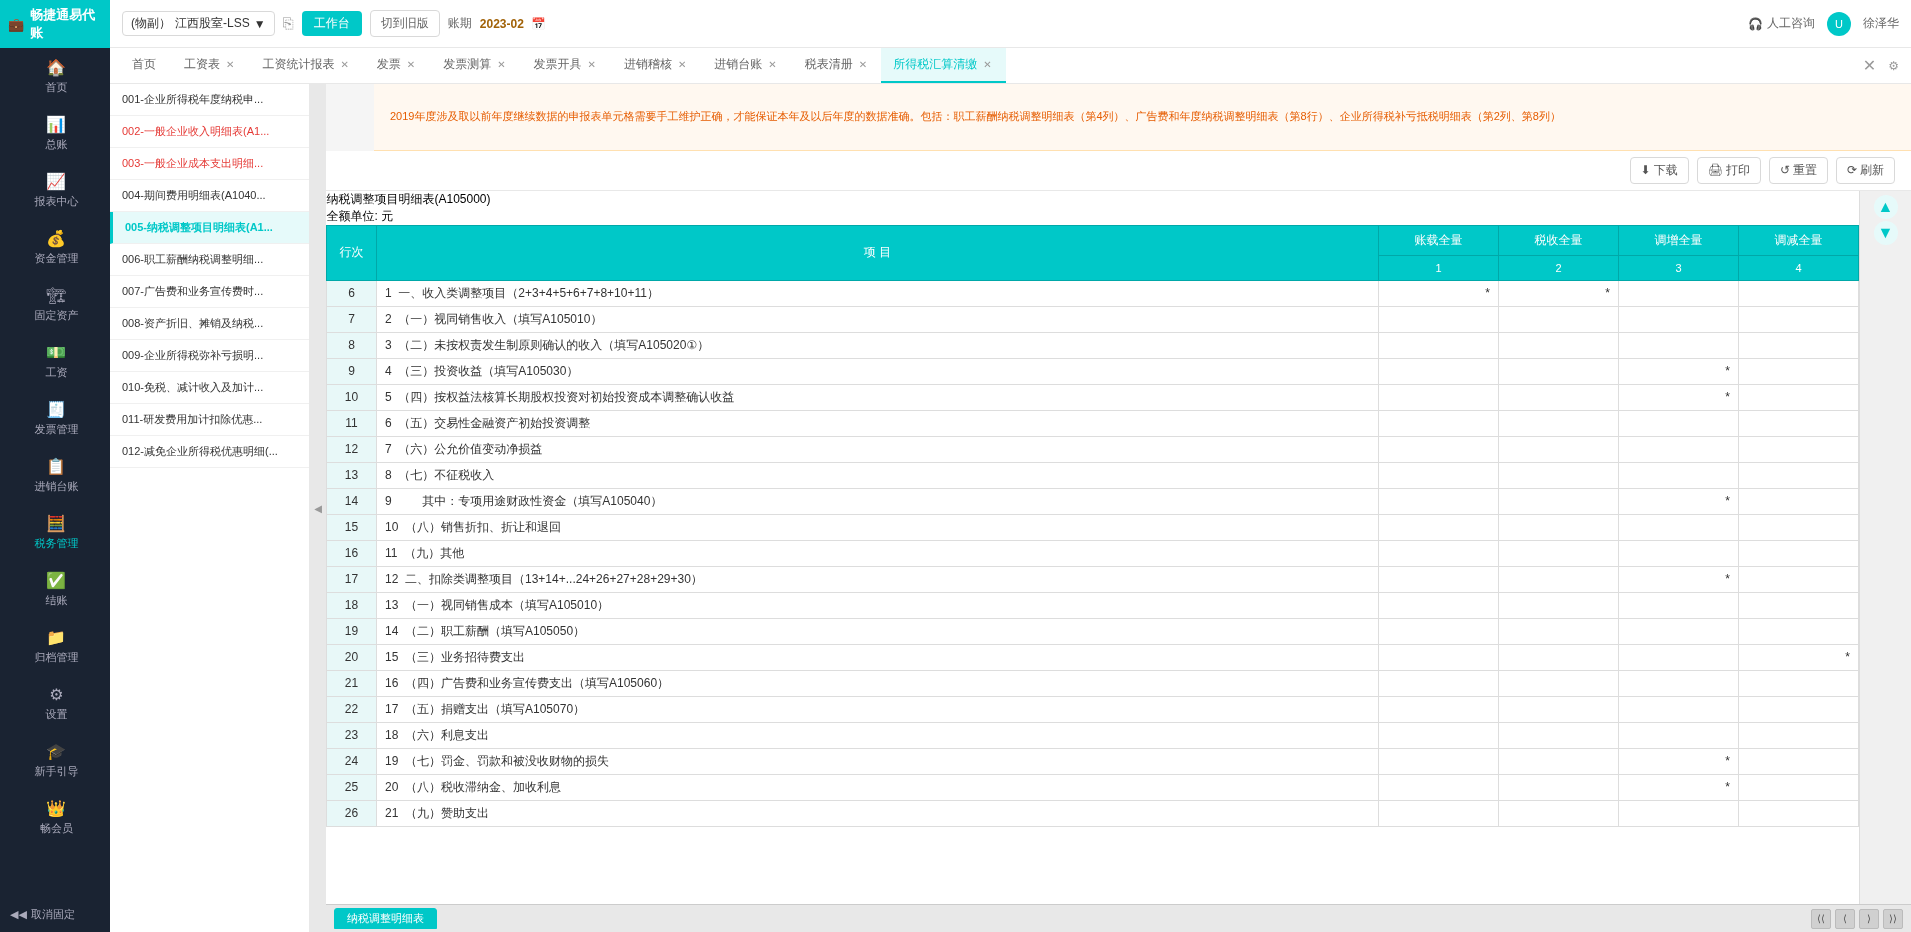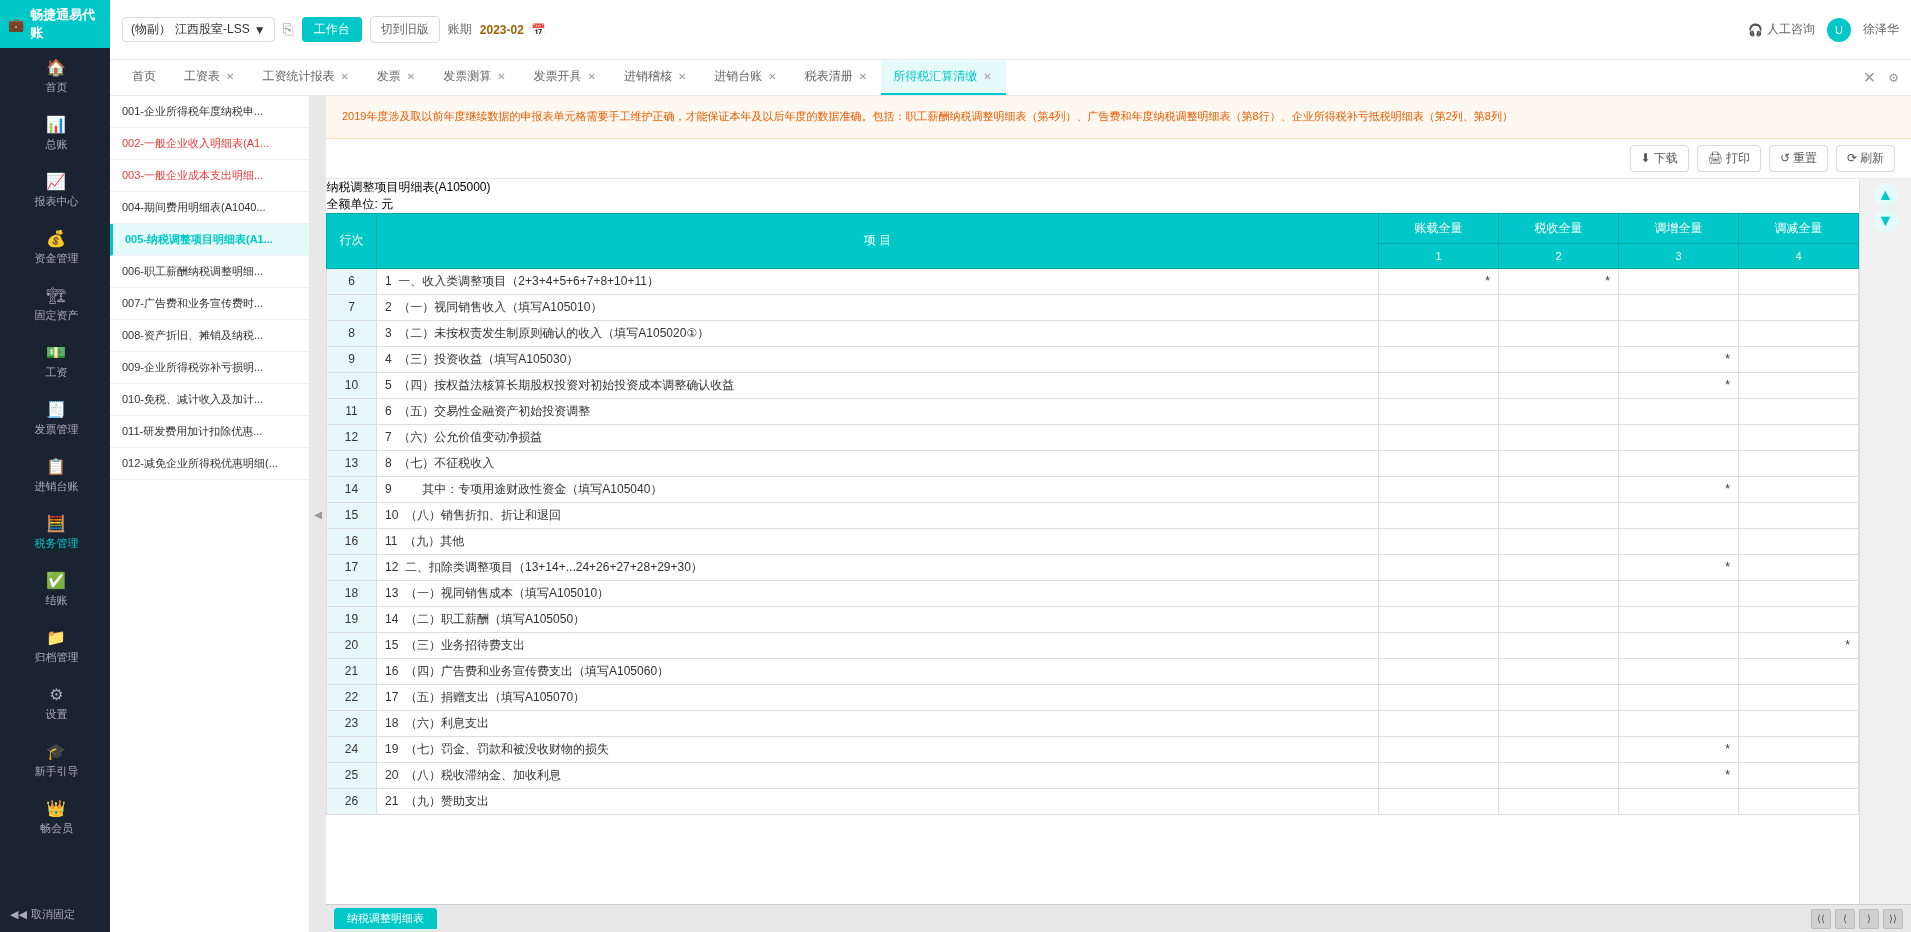--- a/index.html
+++ b/index.html
@@ -10,21 +10,21 @@
     .sidebar-logo { background: #00c8c8; padding: 12px 8px; display: flex; align-items: center; gap: 6px; font-size: 13px; font-weight: bold; color: #fff; height: 48px; }
     .sidebar-item { display: flex; flex-direction: column; align-items: center; padding: 10px 4px; cursor: pointer; color: #aab; font-size: 11px; gap: 3px; border-left: 3px solid transparent; }
     .sidebar-item.active { color: #00c8c8; }
     .sidebar-item .icon { font-size: 16px; }
     .sidebar-bottom { margin-top: auto; padding: 10px; font-size: 11px; color: #aab; display: flex; align-items: center; gap: 4px; cursor: pointer; }
 
     
     .main { flex: 1; display: flex; flex-direction: column; overflow: hidden; }
 
     
-    .topbar { background: #fff; height: 60px; display: flex; align-items: center; padding: 0 12px; gap: 8px; border-bottom: 1px solid #e8e8e8; flex-shrink: 0; }
+    .topbar { background: #fff; height: 48px; display: flex; align-items: center; padding: 0 12px; gap: 8px; border-bottom: 1px solid #e8e8e8; flex-shrink: 0; }
     .topbar-company { display: flex; align-items: center; gap: 4px; font-size: 12px; color: #333; border: 1px solid #d9d9d9; border-radius: 4px; padding: 3px 8px; cursor: pointer; }
     .topbar-btn { background: #00c8c8; color: #fff; border: none; border-radius: 4px; padding: 4px 12px; cursor: pointer; font-size: 12px; }
     .topbar-btn-outline { background: #fff; color: #666; border: 1px solid #d9d9d9; border-radius: 4px; padding: 4px 10px; cursor: pointer; font-size: 12px; }
     .topbar-right { margin-left: auto; display: flex; align-items: center; gap: 12px; font-size: 12px; color: #666; }
 
     
     .tabbar { background: #fff; display: flex; align-items: center; border-bottom: 1px solid #e8e8e8; flex-shrink: 0; padding: 0 8px; overflow-x: auto; }
     .tab { display: flex; align-items: center; gap: 4px; padding: 8px 14px; font-size: 12px; color: #666; cursor: pointer; white-space: nowrap; border-bottom: 2px solid transparent; }
     .tab.active { color: #00c8c8; border-bottom: 2px solid #00c8c8; background: #e6fafa; padding-left: 12px; }
     .tab-close { font-size: 10px; color: #999; cursor: pointer; margin-left: 2px; }
@@ -39,21 +39,21 @@
     .left-panel-item.active { background: #e6fafa; color: #00c8c8; border-left: 3px solid #00c8c8; font-weight: bold; }
     .left-panel-item.error { color: #e53935; }
 
     
     .collapse-handle { width: 16px; background: #e8e8e8; display: flex; align-items: center; justify-content: center; cursor: pointer; font-size: 10px; color: #999; flex-shrink: 0; }
 
     
     .right-panel { flex: 1; display: flex; flex-direction: column; overflow: hidden; background: #f5f5f5; }
 
     
-    .warning-bar { background: #fff8f0; border-bottom: 1px solid #ffe0b0; padding: 12px 16px; font-size: 11px; color: #e65c00; line-height: 1.6; flex-shrink: 0; }
+    .warning-bar { background: #fff8f0; border-bottom: 1px solid #ffe0b0; padding: 24px 16px; font-size: 11px; color: #e65c00; line-height: 1.6; flex-shrink: 0; margin-left: 48px; }
 
     
     .toolbar { background: #fff; padding: 6px 16px; display: flex; align-items: center; gap: 8px; border-bottom: 1px solid #e8e8e8; flex-shrink: 0; justify-content: flex-end; }
     .toolbar-btn { display: flex; align-items: center; gap: 3px; padding: 4px 10px; border: 1px solid #d9d9d9; border-radius: 4px; background: #fff; cursor: pointer; font-size: 12px; color: #555; }
 
     
     .sheet-area { flex: 1; display: flex; overflow: hidden; position: relative; }
 
     
     .year-panel { width: 52px; background: #f0f0f0; display: flex; flex-direction: column; align-items: center; padding: 4px 2px; gap: 2px; border-left: 1px solid #ddd; overflow-y: auto; flex-shrink: 0; }

